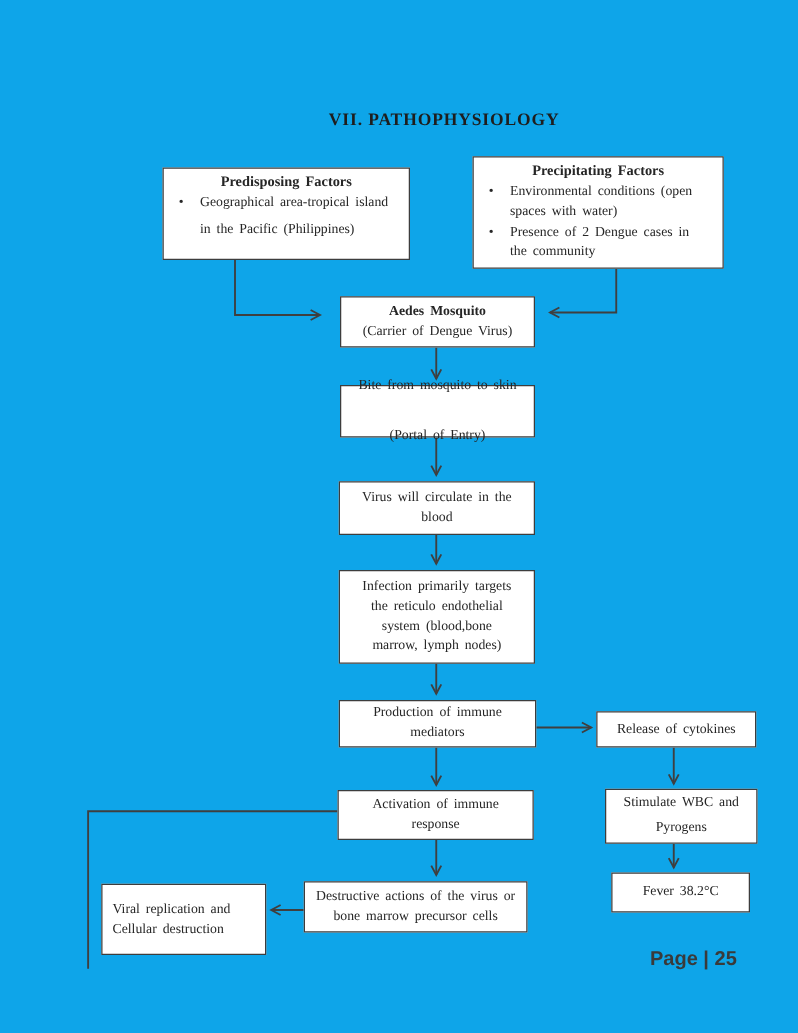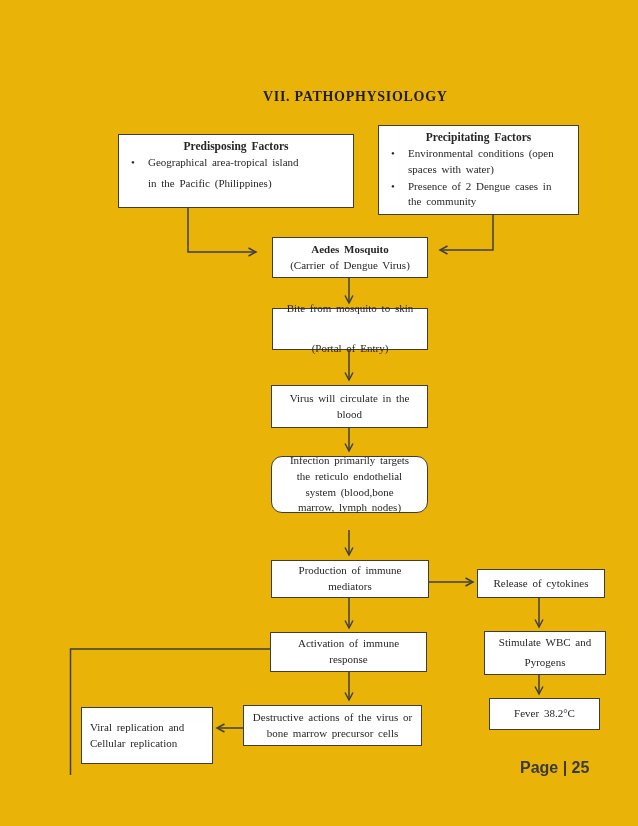--- a/index.html
+++ b/index.html
@@ -4,21 +4,21 @@
 <style>
   html, body {
     margin: 0;
     padding: 0;
     background: #ffffff;
   }
   .page {
     position: relative;
     width: 638px;
     height: 826px;
-    background: #eab308;
+    background: #0ea5e9;
     overflow: hidden;
     font-family: "Liberation Serif", serif;
     color: #262626;
   }
   .page-title {
     position: absolute;
     left: 263px;
     top: 89px;
     font-size: 14px;
     font-weight: bold;
@@ -69,26 +69,26 @@
     flex: 0 0 17px;
     font-size: 11px;
     line-height: 1.42;
   }
   .bullet-text { flex: 1; padding-right: 4px; }
   .bullet-cont {
     padding-left: 29px;
     padding-right: 4px;
   }
   .cont-gap { margin-top: 5px; }
-  #box-predisposing { left: 118px; top: 134px; width: 236px; height: 74px; }
+  #box-predisposing { left: 130px; top: 134px; width: 198px; height: 74px; }
   #box-precipitating { left: 378px; top: 125px; width: 201px; height: 90px; }
   #box-aedes       { left: 272px; top: 237px; width: 156px; height: 41px; }
   #box-bite        { left: 272px; top: 308px; width: 156px; height: 42px; gap: 24px; }
   #box-virus       { left: 271px; top: 385px; width: 157px; height: 43px; }
-  #box-infection   { left: 271px; top: 456px; width: 157px; height: 57px; border-radius: 11px; }
+  #box-infection   { left: 271px; top: 456px; width: 157px; height: 75px; }
   #box-production  { left: 271px; top: 560px; width: 158px; height: 38px; }
   #box-release     { left: 477px; top: 569px; width: 128px; height: 29px; }
   #box-activation  { left: 270px; top: 632px; width: 157px; height: 40px; }
   #box-stimulate   { left: 484px; top: 631px; width: 122px; height: 44px; line-height: 1.8; }
   #box-destructive { left: 243px; top: 705px; width: 179px; height: 41px; }
   #box-viral       { left: 81px;  top: 707px; width: 132px; height: 57px;
                      text-align: left; padding-left: 8px; align-items: flex-start; }
   #box-fever       { left: 489px; top: 698px; width: 111px; height: 32px; }
   .page-footer {
     position: absolute;
@@ -195,21 +195,21 @@
     <div>bone marrow precursor cells</div>
   </div>
 
   <div class="box center" id="box-stimulate">
     <div>Stimulate WBC and</div>
     <div>Pyrogens</div>
   </div>
 
   <div class="box center" id="box-viral">
     <div>Viral replication and</div>
-    <div>Cellular replication</div>
+    <div>Cellular destruction</div>
   </div>
 
   <div class="box center" id="box-fever">
     <div>Fever 38.2°C</div>
   </div>
 
   <div class="page-footer">Page | 25</div>
 
 </div>
 

